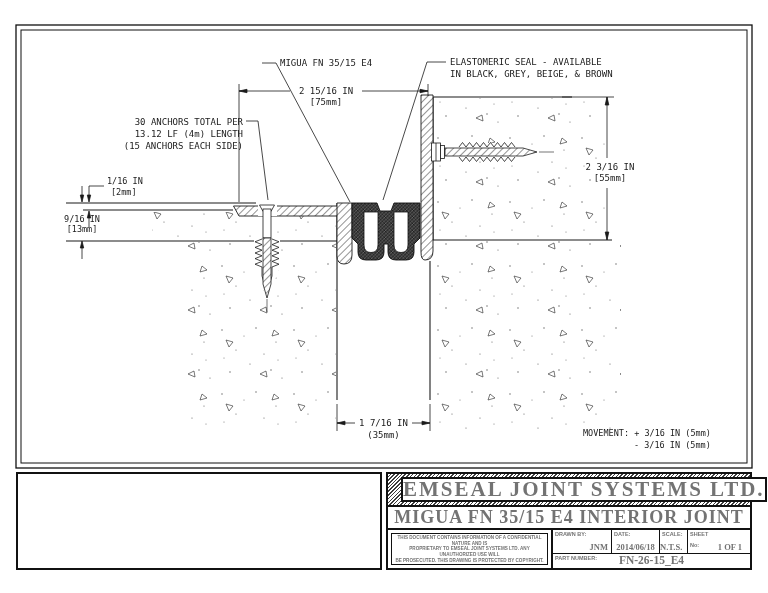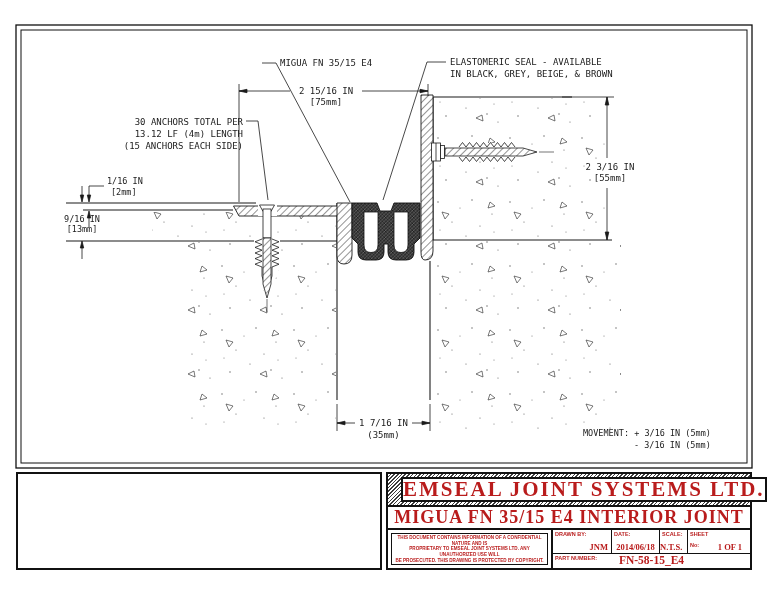--- a/index.html
+++ b/index.html
@@ -1,17 +1,17 @@
 <!DOCTYPE html>
 <html><head>
 <meta charset="utf-8">
 <style>
   html,body{margin:0;padding:0;background:#e8e8e8;}
   #page{position:relative;width:768px;height:593px;background:#fff;overflow:hidden;
-        font-family:"Liberation Sans",sans-serif;color:#b91c1c;}
+        font-family:"Liberation Sans",sans-serif;color:#737373;}
   svg text{font-family:"DejaVu Sans Mono",monospace;fill:#1a1a1a;}
   .cad{font-size:9px;}
   .cads{font-size:8.5px;}
   
   .box{position:absolute;border:2px solid #111;background:#fff;box-sizing:border-box;}
   #strip-left{left:16px;top:472px;width:366px;height:98px;}
   #titleblock{left:386px;top:472px;width:366px;height:98px;display:flex;flex-direction:column;}
   #logo-band{height:31px;box-sizing:border-box;padding:3px 13px;
      background:repeating-linear-gradient(135deg,#fff 0,#fff 1.6px,#3c3c3c 1.6px,#3c3c3c 2.6px);
      display:flex;align-items:stretch;}
@@ -231,19 +231,19 @@
             <span class="val" style="left:0;right:17px;text-align:center;">N.T.S.</span>
           </div>
           <div id="cell-sheet" class="cell">
             <span class="microlabel">SHEET</span>
             <span class="microlabel" style="top:12px;">No:</span>
             <span class="val" style="right:8px;margin-top:32px;">1 OF 1</span>
           </div>
         </div>
         <div id="fields-part">
           <span class="microlabel">PART NUMBER:</span>
-          <span id="part-value">FN-58-15_E4</span>
+          <span id="part-value">FN-26-15_E4</span>
         </div>
       </div>
     </div>
   </div>
 
 </div>
 
 </body></html>

